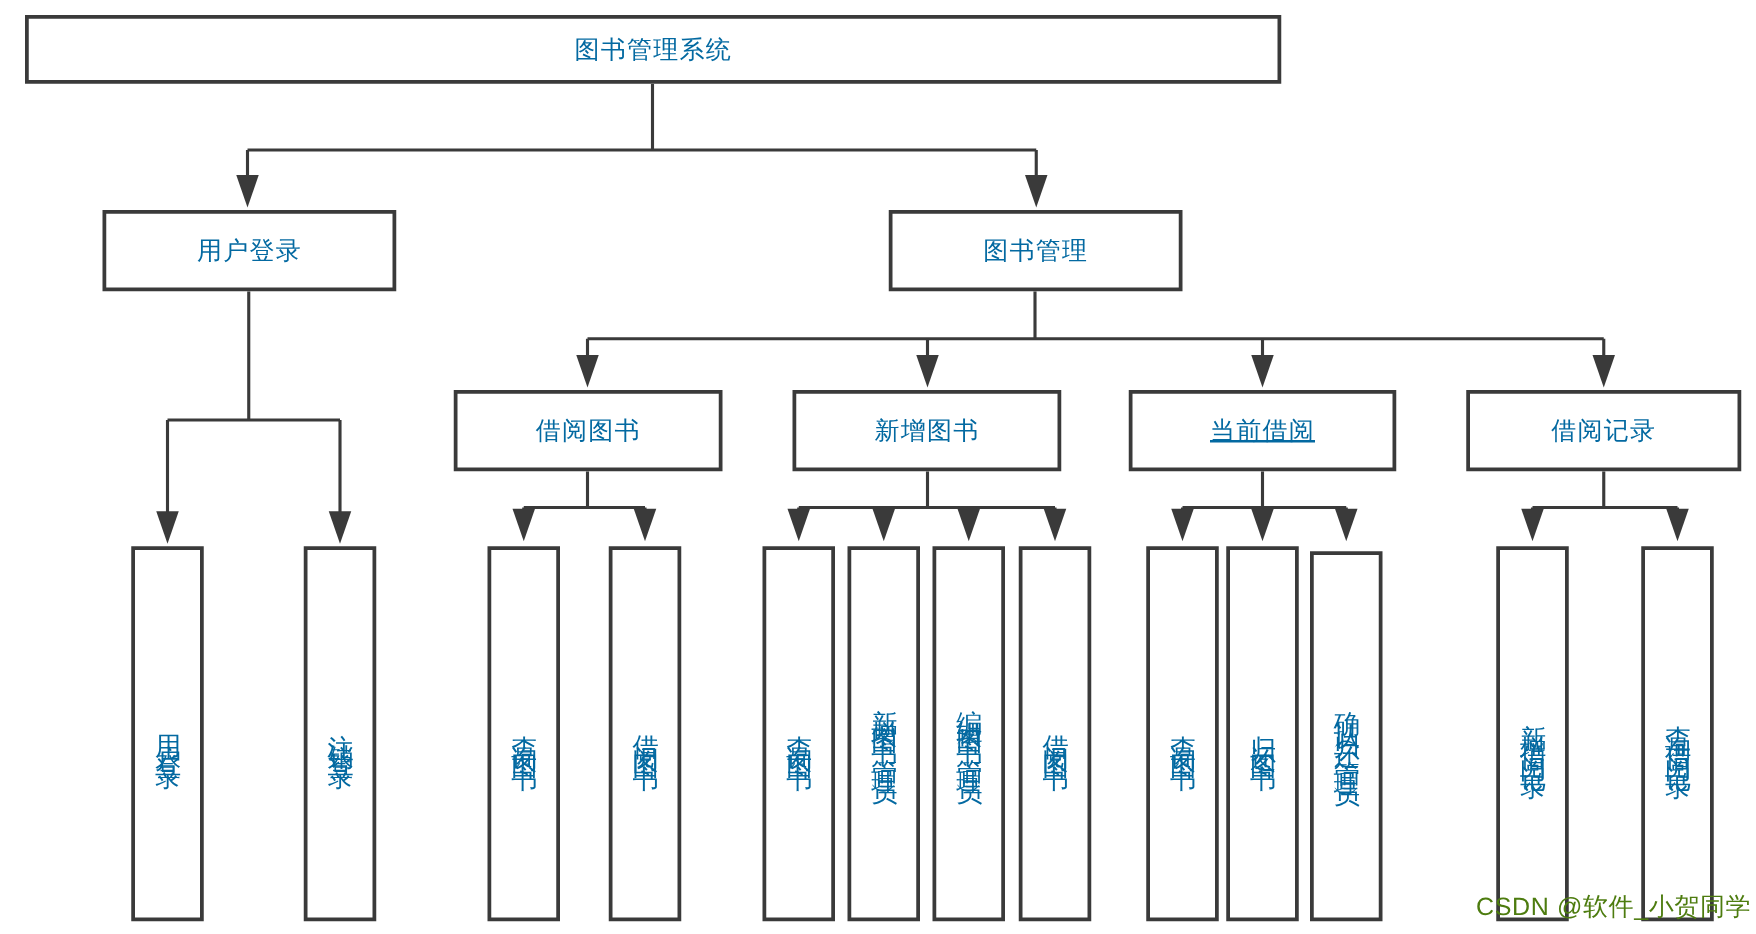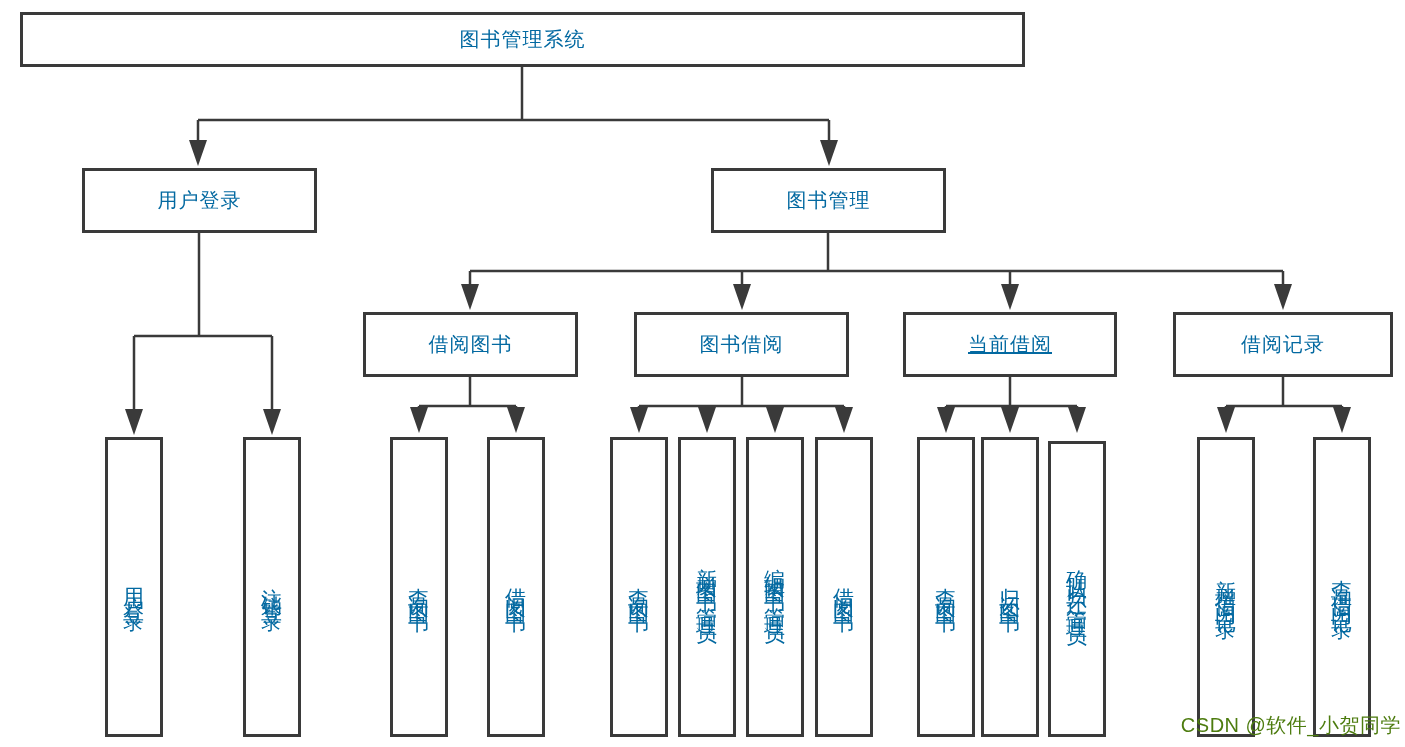--- a/index.html
+++ b/index.html
@@ -140,21 +140,21 @@
     <span>用户登录</span>
   </div>
   <div class="node h-node n-book-mgmt">
     <span>图书管理</span>
   </div>
 
   <div class="node h-node n-new-book">
     <span>借阅图书</span>
   </div>
   <div class="node h-node n-book-borrow">
-    <span>图书借阅</span>
+    <span>新增图书</span>
   </div>
   <div class="node h-node n-cur-borrow">
     <span>当前借阅</span>
   </div>
   <div class="node h-node n-borrow-rec">
     <span>借阅记录</span>
   </div>
 
   <div class="node v-node leaf L1">
     <span>用户登录</span>

